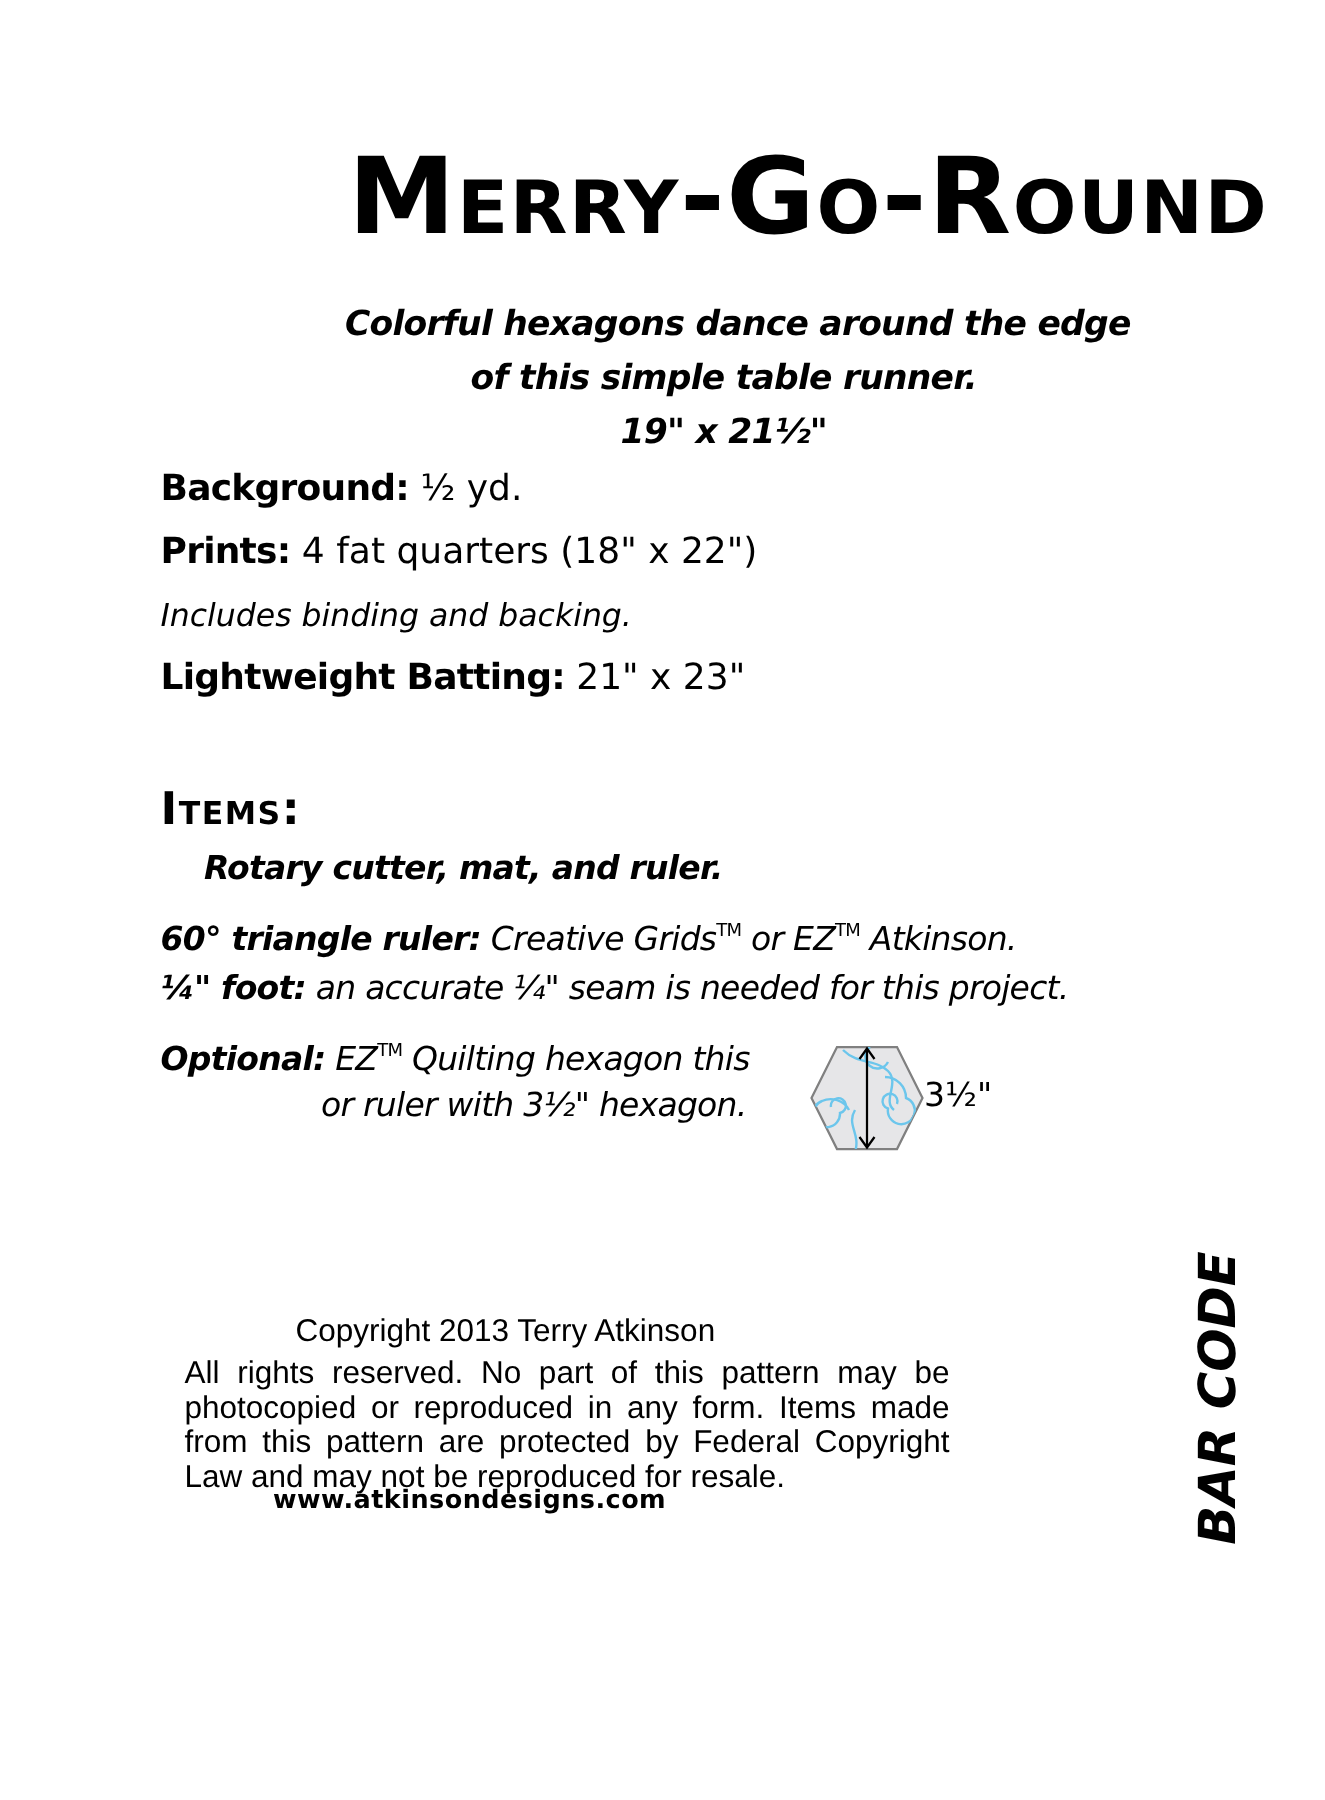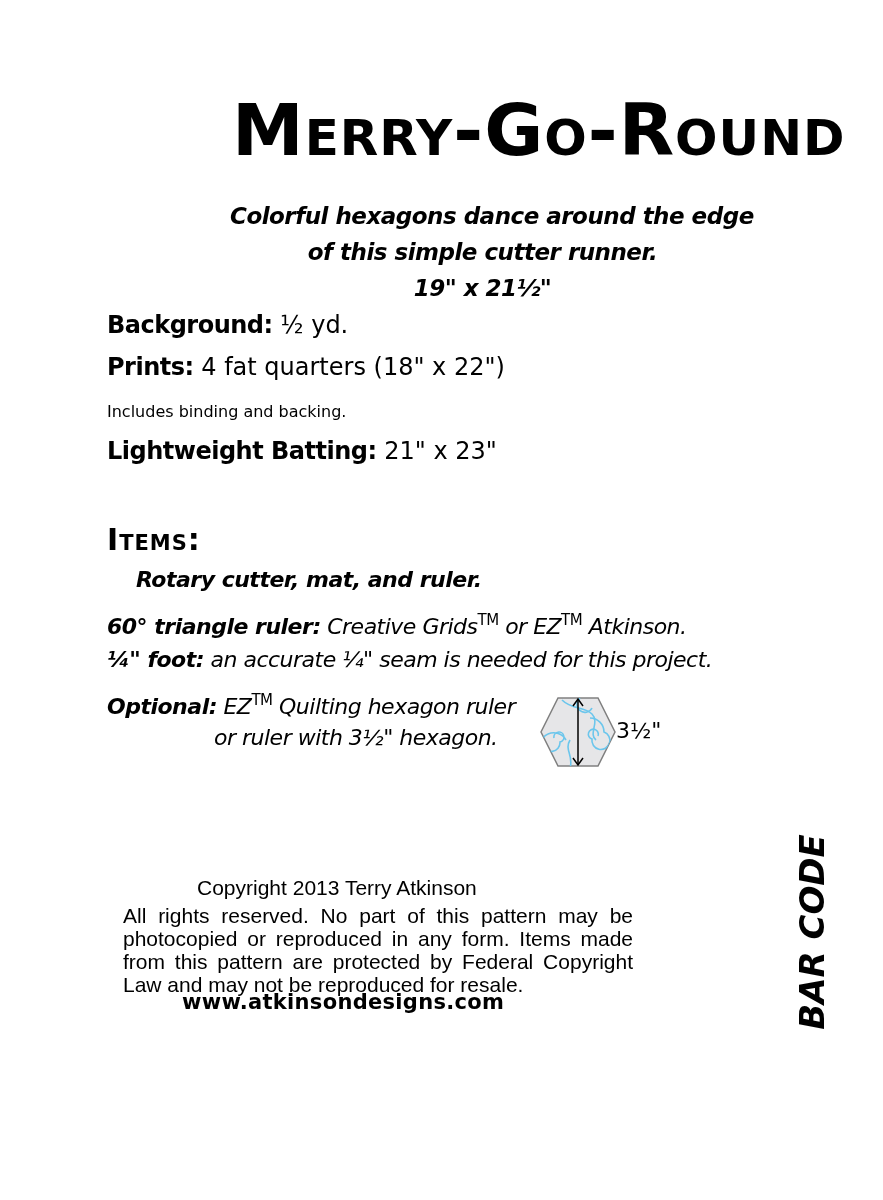--- a/index.html
+++ b/index.html
@@ -15,55 +15,55 @@
     left: 230px; width: 505px; text-align: center;
     font-family: "DejaVu Sans", sans-serif; font-style: italic; font-weight: bold;
     font-size: 23px; line-height: 36px; letter-spacing: -0.5px; margin-top: 12px;
   }
   .size { font-family: "DejaVu Sans", sans-serif; font-style: italic; font-weight: bold; font-size: 23px; }
   .mat {
     left: 107px; font-family: "DejaVu Sans", sans-serif; font-size: 24px; line-height: 40px;
   }
   .mat .k { font-weight: bold; letter-spacing: -0.5px; margin-top: 29px; }
   .mat .v { font-weight: normal; margin-top: 43px; }
-  .mat .note { font-size: 16px; }
+  .mat .note { font-style: italic; font-size: 21px; }
   .tools-head {
     left: 107px; top: 522px; font-family: "DejaVu Sans", sans-serif; font-weight: bold;
     font-size: 30px; font-variant: small-caps; letter-spacing: 1px;
   }
   .tool { left: 107px; font-family: "DejaVu Sans", sans-serif; font-size: 22px; line-height: 40px; letter-spacing: -0.5px; }
   .tool .k { font-style: italic; font-weight: bold; }
   .tool .v { font-style: italic; }
-  sup.tm { font-size: 15px; vertical-align: 9px; font-style: normal; }
+  sup.tm { font-size: 12px; vertical-align: 9px; font-style: normal; }
   .hex { left: 540px; top: 696px; width: 76px; height: 72px; }
   .hexlabel { left: 616px; top: 718px; font-family: "DejaVu Sans", sans-serif; font-size: 22px; }
   .copyright {
     left: 197px; top: 876px; font-family: "Liberation Sans", sans-serif; font-size: 21px;
   }
   .legal {
     left: 123px; top: 904px; width: 510px; font-family: "Liberation Sans", sans-serif;
     font-size: 21px; line-height: 23px; white-space: normal; text-align: justify;
   }
   .website {
     left: 182px; top: 990px; font-family: "DejaVu Sans", sans-serif; font-weight: bold;
-    font-size: 21px; letter-spacing: 0.3px;
+    font-size: 17px; letter-spacing: 0.3px;
   }
   .barcode {
     left: 712px; top: 912px; width: 200px; text-align: center;
     font-family: "DejaVu Sans", sans-serif; font-style: italic; font-weight: bold;
     font-size: 34px; transform: rotate(-90deg); transform-origin: center center;
   }
 </style>
 </head>
 <body>
 
 <div class="abs title">Merry-Go-Round</div>
 
 <div class="abs subtitle" style="top:186px;">Colorful hexagons dance around the edge</div>
-<div class="abs subtitle" style="top:222px;">of this simple cutter runner.</div>
+<div class="abs subtitle" style="top:222px;">of this simple table runner.</div>
 <div class="abs subtitle" style="top:258px;"><span class="size">19" x 21½"</span></div>
 
 <div class="abs mat" style="top:305px;">
   <span class="k">Background:</span>
   <span class="v">½ yd.</span>
 </div>
 <div class="abs mat" style="top:347px;">
   <span class="k">Prints:</span>
   <span class="v">4 fat quarters (18" x 22")</span>
 </div>
@@ -83,21 +83,21 @@
 <div class="abs tool" style="top:600px;">
   <span class="k">60° triangle ruler:</span>
   <span class="v"><span>Creative Grids</span><sup class="tm">TM</sup><span> or EZ</span><sup class="tm">TM</sup><span> Atkinson.</span></span>
 </div>
 <div class="abs tool" style="top:640px;">
   <span class="k">¼" foot:</span>
   <span class="v">an accurate ¼" seam is needed for this project.</span>
 </div>
 <div class="abs tool" style="top:680px;">
   <span class="k">Optional:</span>
-  <span class="v"><span>EZ</span><sup class="tm">TM</sup><span> Quilting hexagon ruler</span></span>
+  <span class="v"><span>EZ</span><sup class="tm">TM</sup><span> Quilting hexagon this</span></span>
 </div>
 <div class="abs tool" style="top:718px; left:214px;">
   <span class="v">or ruler with 3½" hexagon.</span>
 </div>
 
 <div class="abs hex">
   <svg width="76" height="72" viewBox="0 0 76 72">
     <defs>
       <clipPath id="hc">
           <polygon points="18,2 58,2 75,36 58,70 18,70 1,36"></polygon>

